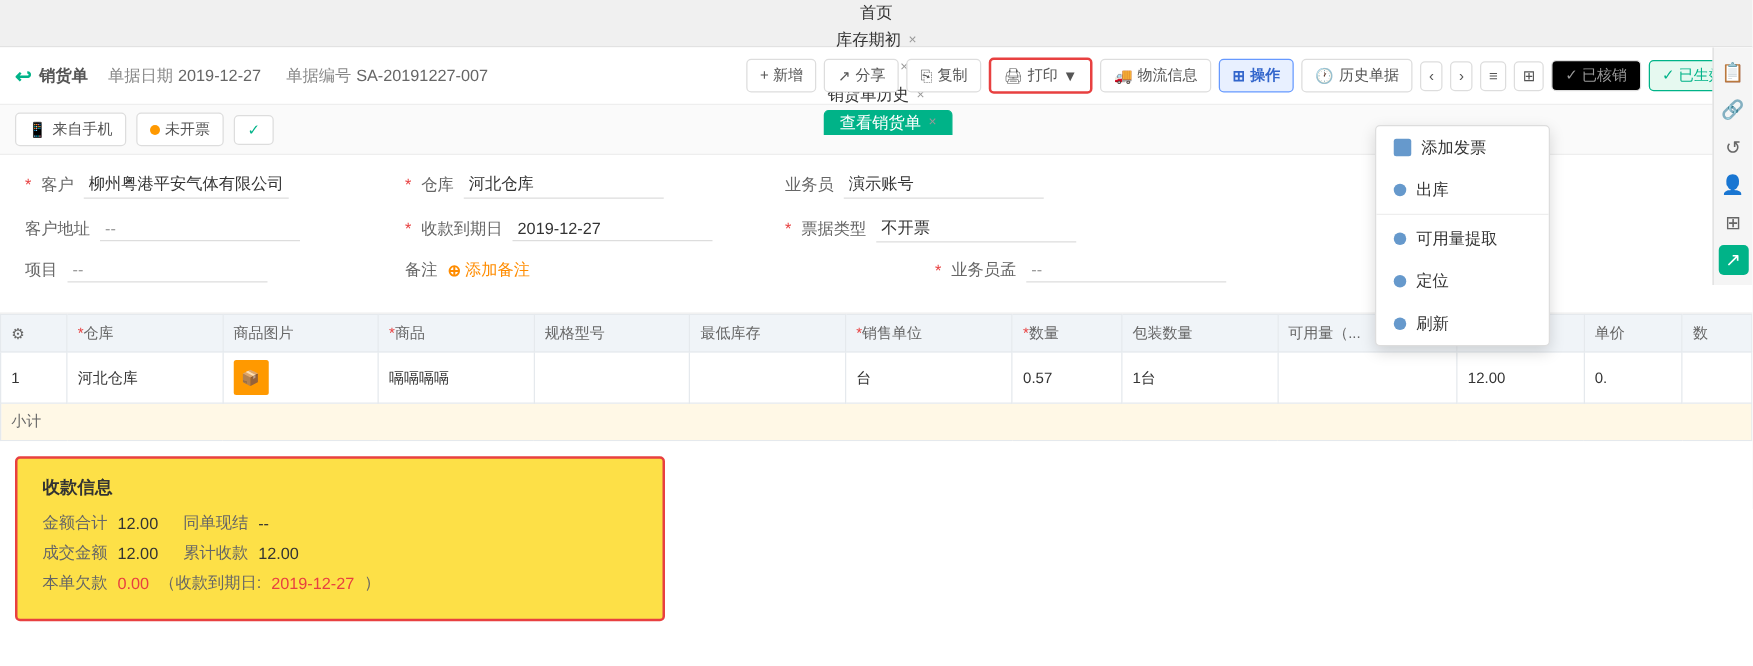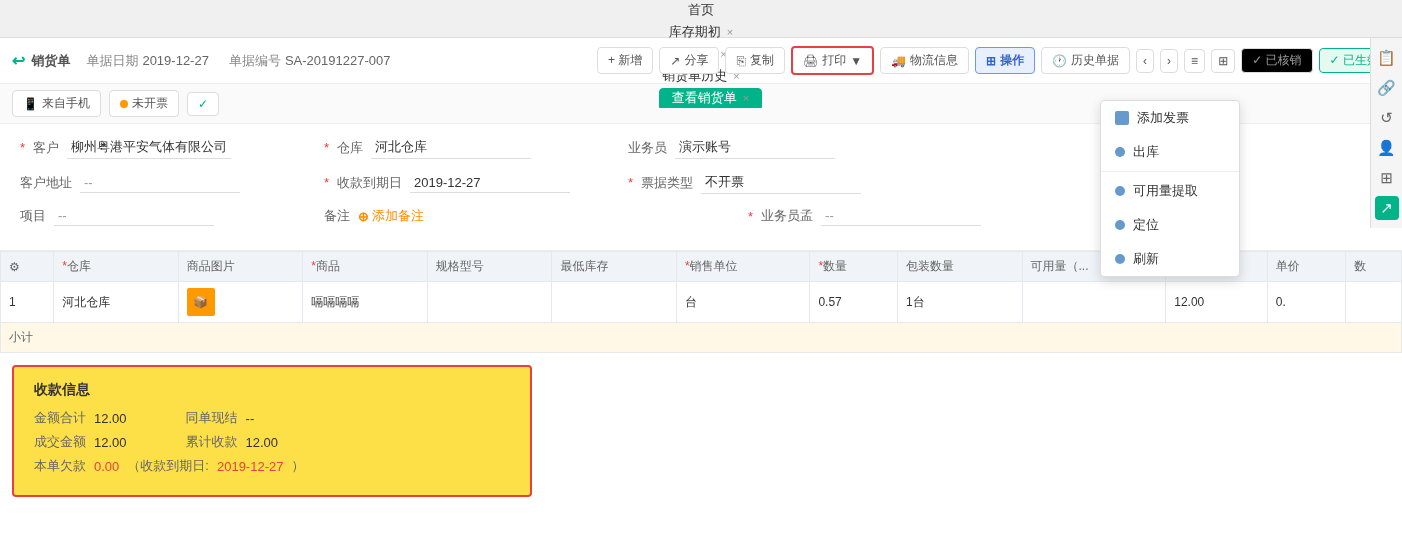--- a/index.html
+++ b/index.html
@@ -73,21 +73,21 @@
     table tr.subtotal td { background: #fff8e6; color: #666; }
     .gear-icon { color: #666; cursor: pointer; }
     .product-img { width: 28px; height: 28px; background: #ff9900; display: inline-flex; align-items: center; justify-content: center; border-radius: 2px; }
 
     
     .payment-info {
       margin: 12px; border: 2px solid #e84040; border-radius: 4px; padding: 14px 20px;
       max-width: 520px; background: #fde047;
     }
     .payment-title { font-weight: bold; font-size: 14px; margin-bottom: 10px; }
-    .payment-row { display: flex; gap: 59px; margin-bottom: 6px; }
+    .payment-row { display: flex; gap: 20px; margin-bottom: 6px; }
     .payment-item { display: flex; align-items: center; gap: 8px; }
     .payment-item .p-label { color: #666; }
     .payment-item .p-value { color: #333; }
     .payment-item .p-value.red { color: #e84040; }
     .payment-item .p-value.date { color: #e84040; }
 
     
     .dropdown-menu {
       position: absolute; background: #fff; border: 1px solid #ddd; border-radius: 4px;
       box-shadow: 0 4px 12px rgba(0,0,0,0.15); z-index: 100; min-width: 140px;

